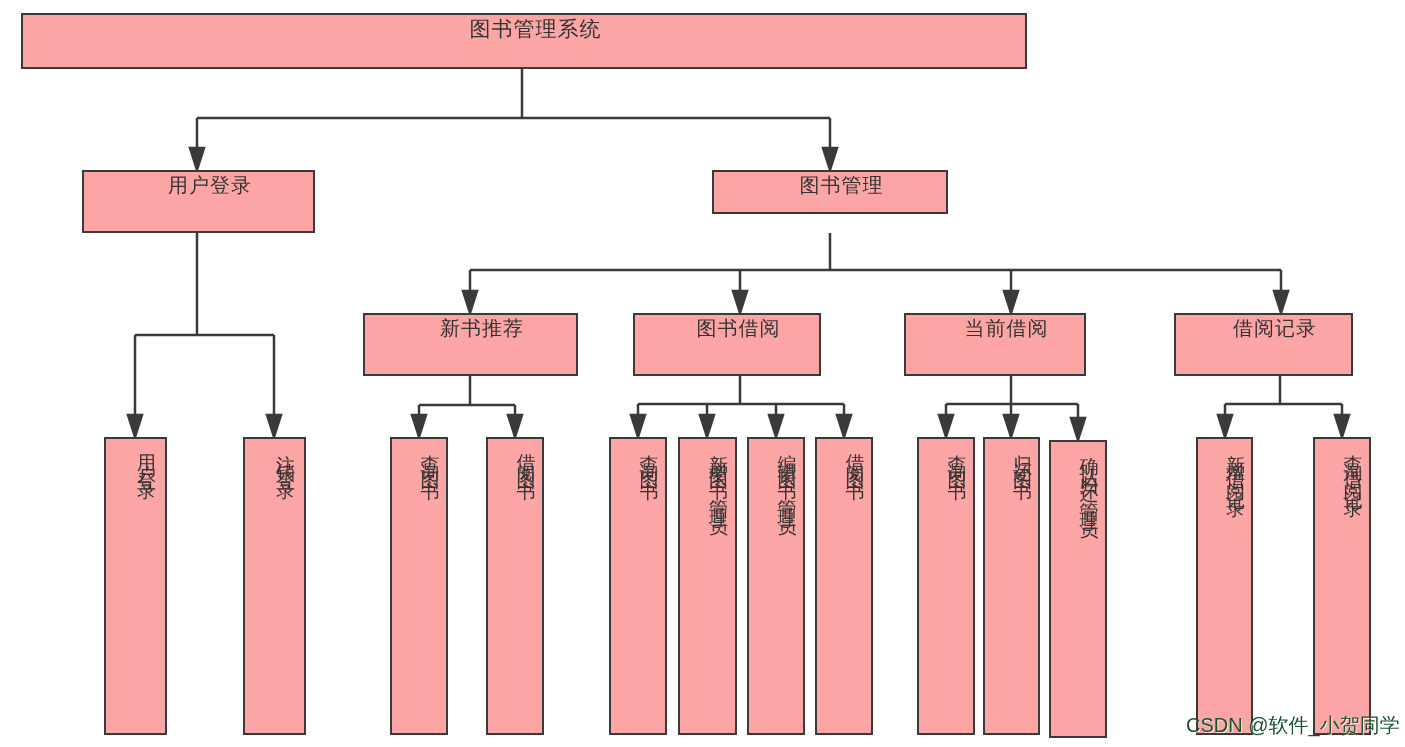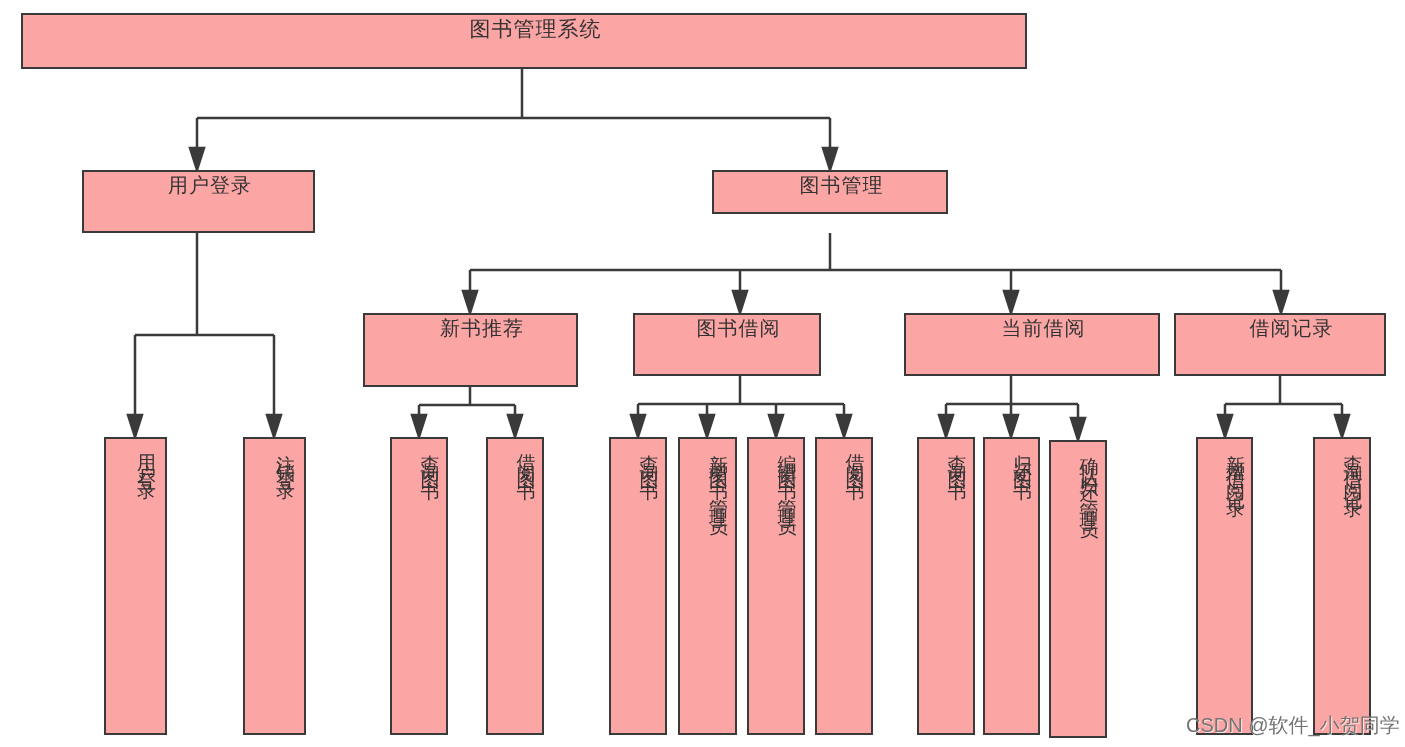--- a/index.html
+++ b/index.html
@@ -26,21 +26,21 @@
   .leaf .v-label{
     writing-mode:vertical-rl;
     text-orientation:mixed;
     font-size:19px;
     line-height:1;
     letter-spacing:9px;
     white-space:nowrap;
   }
   .watermark{
     position:absolute;left:1186px;top:712px;
-    font-size:20px;color:#737373;
+    font-size:20px;color:#14532d;
     z-index:5;white-space:nowrap;
     text-shadow:1px 1px 0 rgba(255,255,255,.7);
   }
 </style>
 </head>
 <body>
 
 <div class="canvas">
 
   <svg class="connectors" viewBox="0 0 1405 747" xmlns="http://www.w3.org/2000/svg">
@@ -99,30 +99,30 @@
     <span class="root-label">图书管理系统</span>
   </div>
 
   <div class="node" style="left:82px;top:170px;width:233px;height:63px;">
     <span class="h-label">用户登录</span>
   </div>
   <div class="node" style="left:712px;top:170px;width:236px;height:44px;">
     <span class="h-label">图书管理</span>
   </div>
 
-  <div class="node" style="left:363px;top:313px;width:215px;height:74px;">
+  <div class="node" style="left:363px;top:313px;width:215px;height:63px;">
     <span class="h-label">新书推荐</span>
   </div>
   <div class="node" style="left:633px;top:313px;width:188px;height:63px;">
     <span class="h-label">图书借阅</span>
   </div>
-  <div class="node" style="left:904px;top:313px;width:256px;height:63px;">
+  <div class="node" style="left:904px;top:313px;width:182px;height:63px;">
     <span class="h-label">当前借阅</span>
   </div>
-  <div class="node" style="left:1174px;top:313px;width:212px;height:63px;">
+  <div class="node" style="left:1174px;top:313px;width:179px;height:63px;">
     <span class="h-label">借阅记录</span>
   </div>
 
   <div class="node leaf" style="left:104px;top:437px;width:63px;height:298px;">
     <span class="v-label">用户登录</span>
   </div>
   <div class="node leaf" style="left:243px;top:437px;width:63px;height:298px;">
     <span class="v-label">注销登录</span>
   </div>
 

